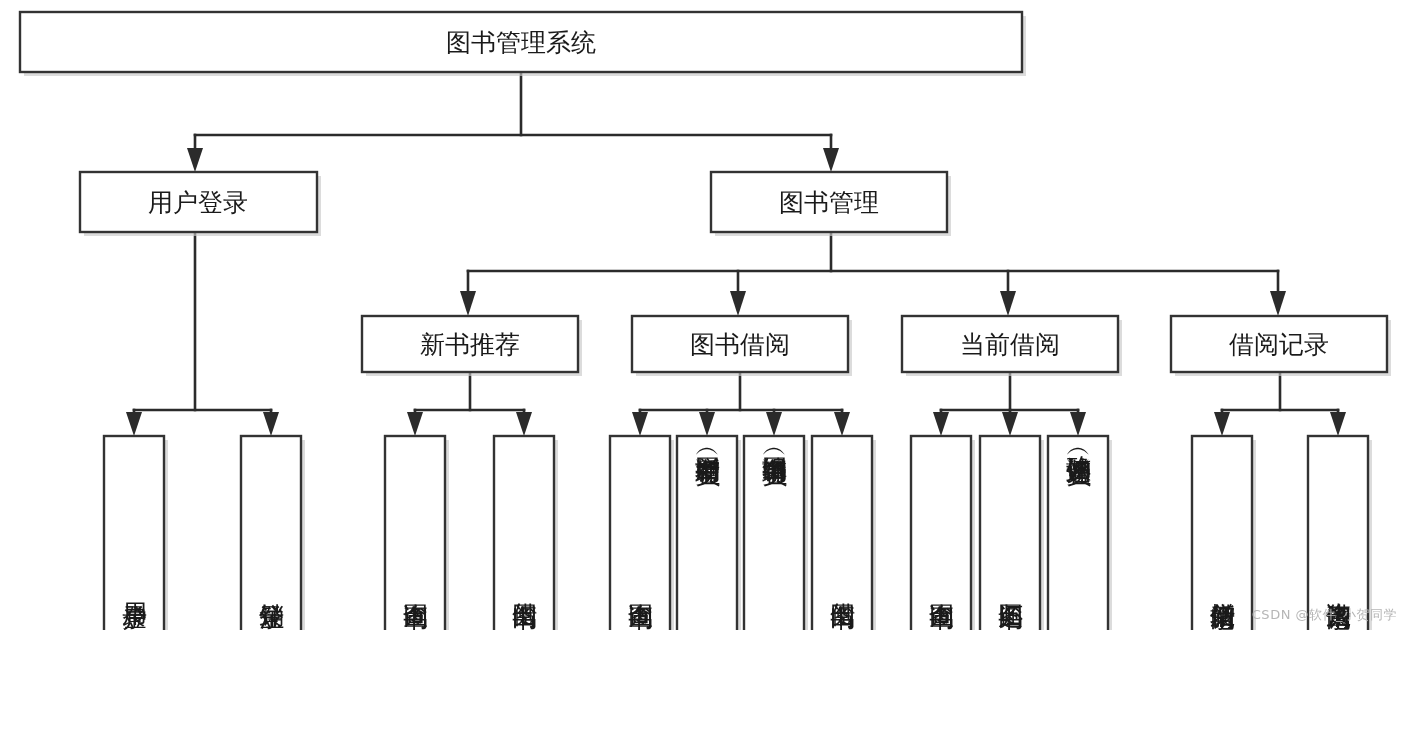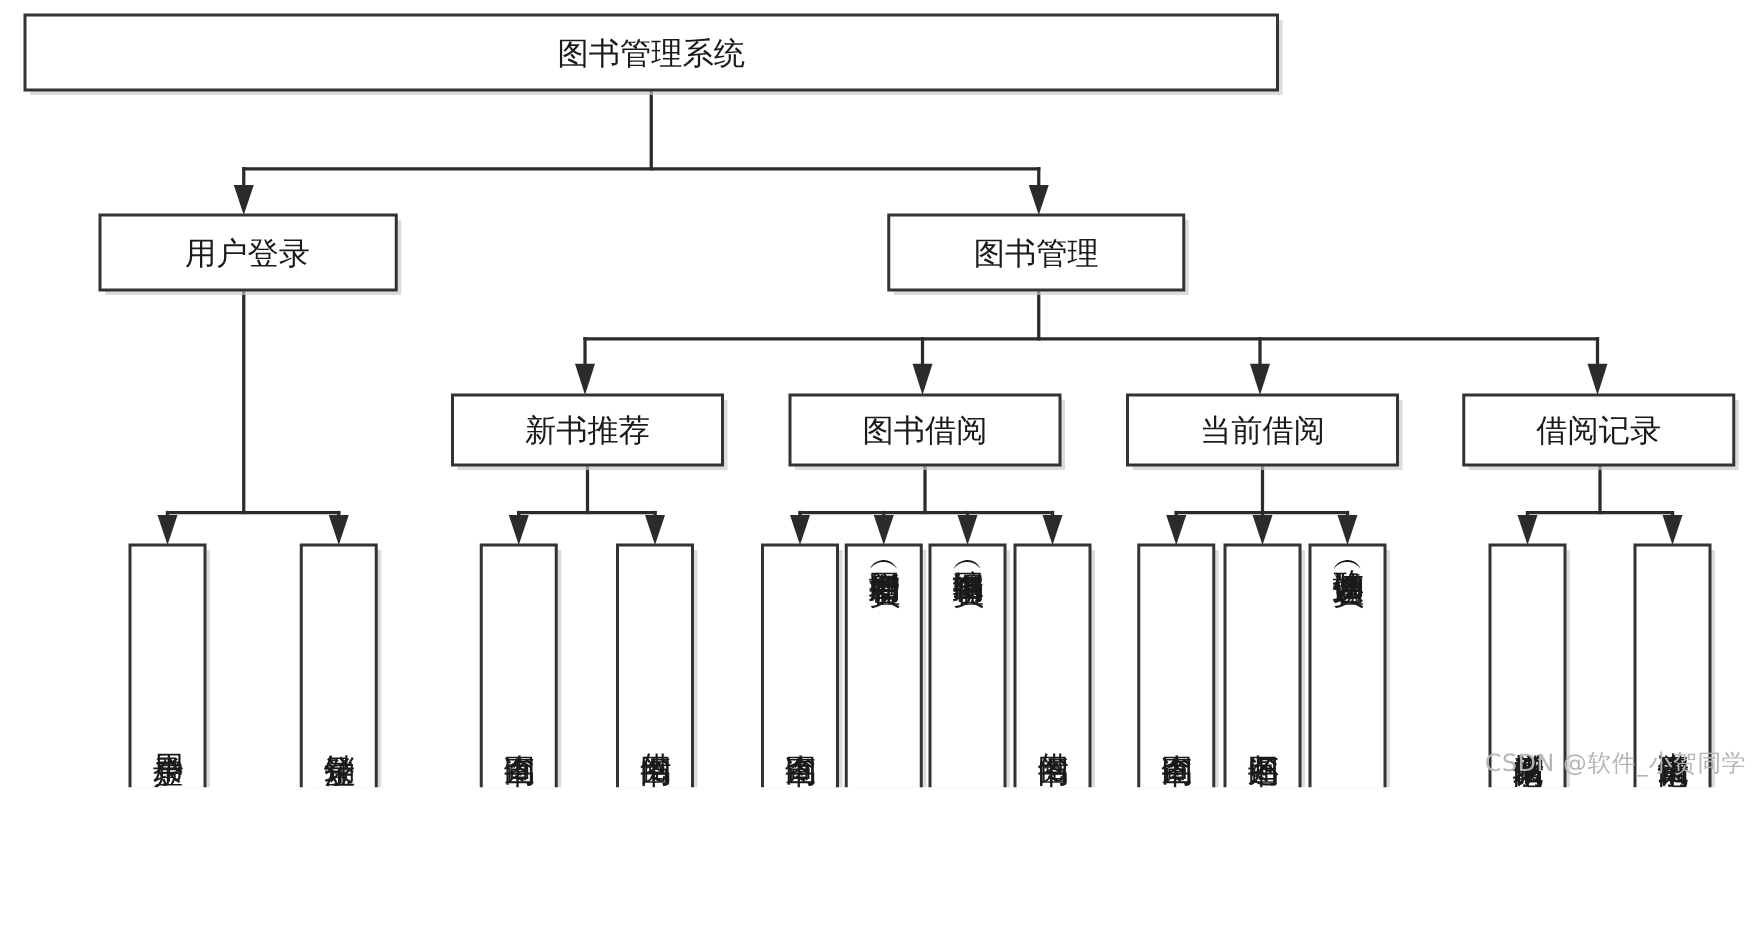--- a/index.html
+++ b/index.html
@@ -67,21 +67,21 @@
     color: #1a1a1a;
     letter-spacing: 1px;
     white-space: nowrap;
     text-align: center;
   }
   .watermark {
     position: absolute;
     right: 8px;
     bottom: 6px;
     font-family: "DejaVu Sans", "Liberation Sans", sans-serif;
-    font-size: 19px;
+    font-size: 13px;
     color: #b6b6b6;
     white-space: nowrap;
     letter-spacing: 0.5px;
     margin-top: 45px;
   }
 </style>
 </head>
 <body>
 
 <div id="diagram-root">

